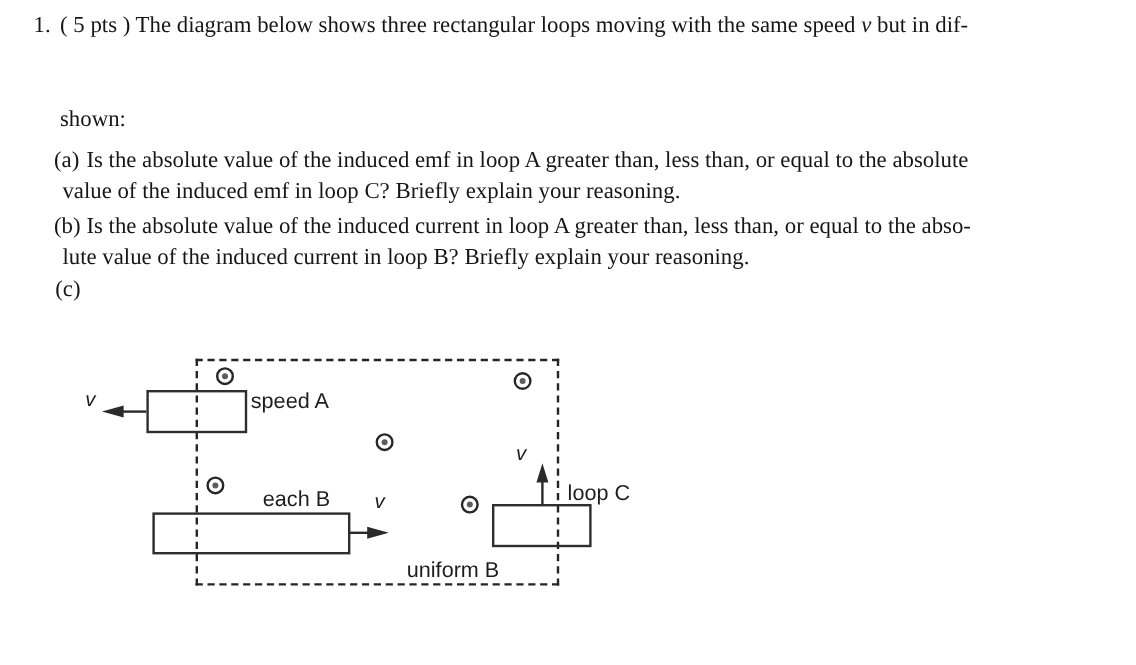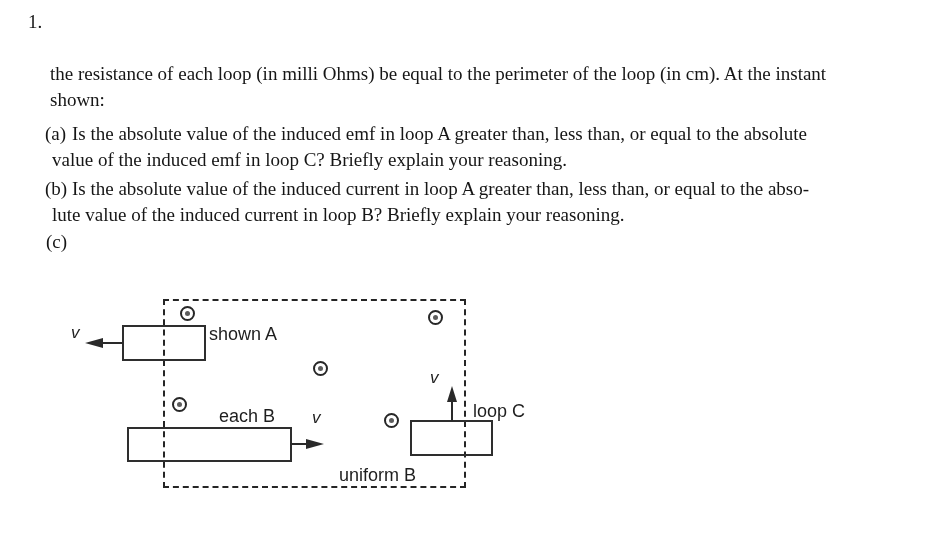--- a/index.html
+++ b/index.html
@@ -74,22 +74,22 @@
   .ah-right { border-top: 5px solid transparent; border-bottom: 5px solid transparent; border-left: 18px solid #2a2a2a; }
   .ah-up    { border-left: 5px solid transparent; border-right: 5px solid transparent; border-bottom: 16px solid #2a2a2a; }
 </style>
 </head>
 <body>
 
 <div class="page">
 
   <div class="tline" style="left:28px; top:9px;">1.</div>
 
+  <div class="tline" style="left:50px; top:9px;"><span>( 5 pts ) The diagram below shows three rectangular loops moving with the same speed </span><span class="var">v</span><span> but in dif-</span></div>
 
-  <div class="tline" style="left:50px; top:61px;">the resistance of each loop (in milli Ohms) be equal to the perimeter of the loop (in cm). At the instant</div>
   <div class="tline" style="left:50px; top:87px;">shown:</div>
 
   <div class="tline" style="left:45px; top:121px;">(a)</div>
   <div class="tline" style="left:52px; top:147px;">value of the induced emf in loop C? Briefly explain your reasoning.</div>
   <div class="tline" style="left:72px; top:121px;">Is the absolute value of the induced emf in loop A greater than, less than, or equal to the absolute</div>
 
   <div class="tline" style="left:45px; top:176px;">(b)</div>
   <div class="tline" style="left:72px; top:176px;">Is the absolute value of the induced current in loop A greater than, less than, or equal to the abso-</div>
   <div class="tline" style="left:52px; top:202px;">lute value of the induced current in loop B? Briefly explain your reasoning.</div>
 
@@ -109,21 +109,21 @@
         <div class="inner"></div>
       </div>
     <div class="bdot" style="left:172px; top:397px;">
         <div class="inner"></div>
       </div>
     <div class="bdot" style="left:384px; top:413px;">
         <div class="inner"></div>
       </div>
 
     <div class="loop-rect loop-a"></div>
-    <div class="dlabel" style="left:209px; top:324px;">shown A</div>
+    <div class="dlabel" style="left:209px; top:324px;">speed A</div>
     <div class="shaft" style="left:101px; top:342px; width:21px; height:2px;"></div>
     <div class="ah ah-left" style="left:85px; top:338px;"></div>
     <div class="vlabel" style="left:71px; top:324px;">v</div>
 
     <div class="loop-rect loop-b"></div>
     <div class="dlabel" style="left:219px; top:406px;">each B</div>
     <div class="shaft" style="left:290px; top:443px; width:18px; height:2px;"></div>
     <div class="ah ah-right" style="left:306px; top:439px;"></div>
     <div class="vlabel" style="left:312px; top:409px;">v</div>
 

